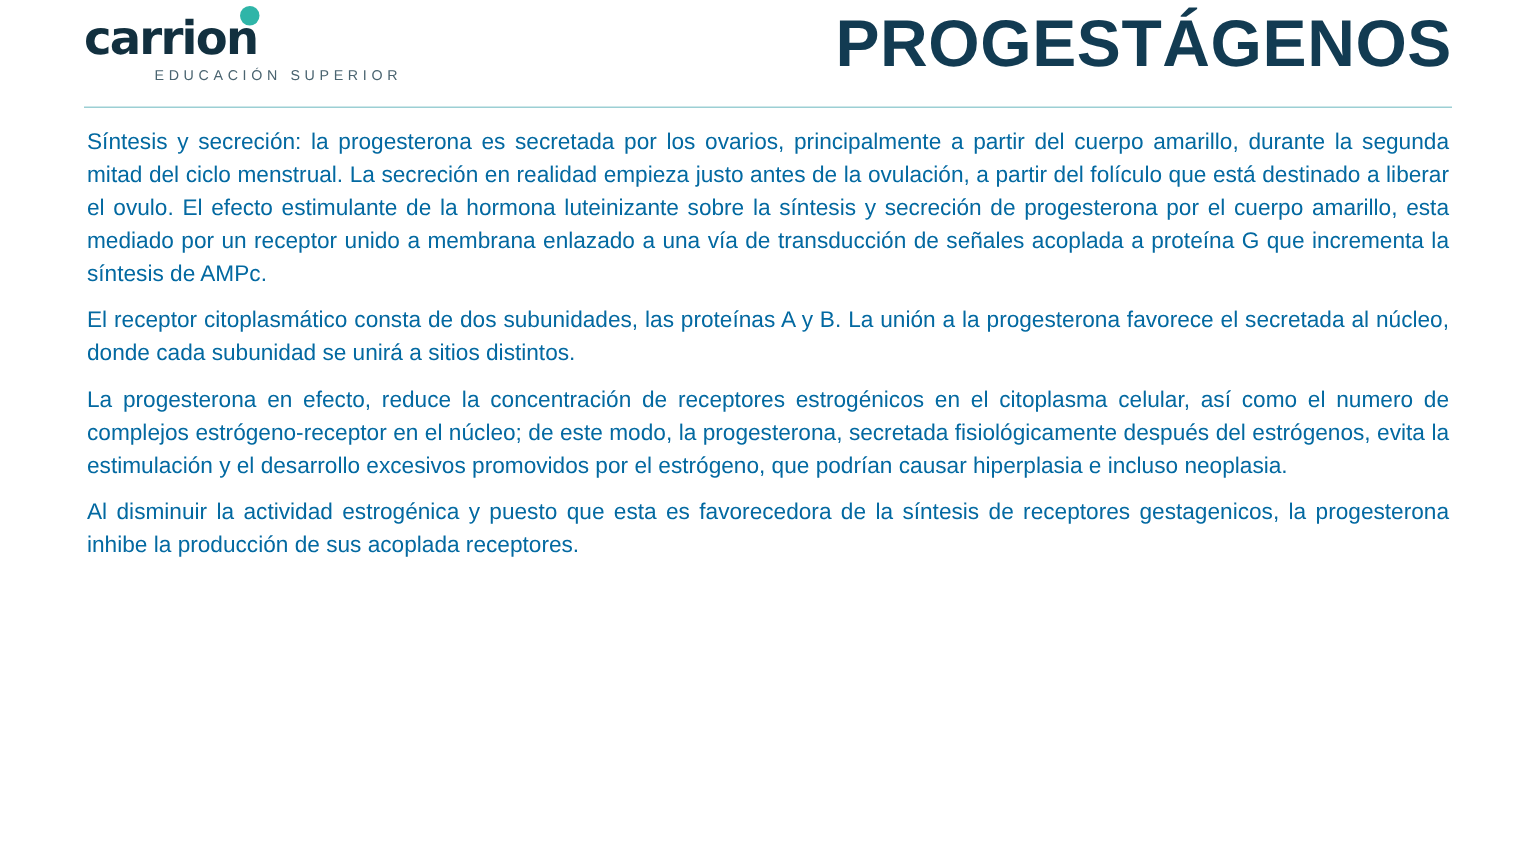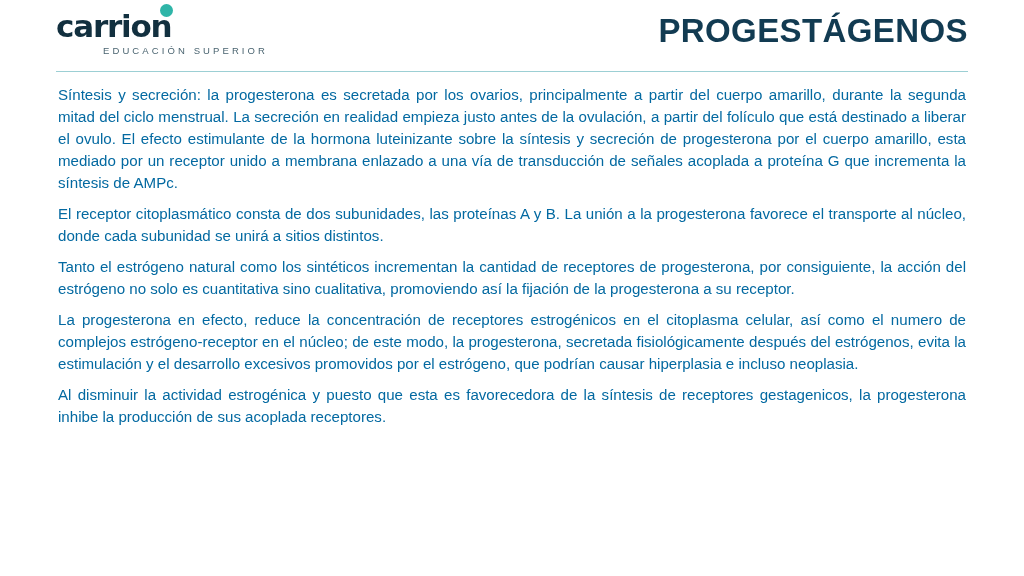--- a/index.html
+++ b/index.html
@@ -58,21 +58,21 @@
     font-family: "Liberation Sans", sans-serif;
     font-size: 9.5px;
     letter-spacing: 3.1px;
     color: #4a6470;
     font-weight: normal;
     padding-left: 47px;
   }
   .slide-title {
     font-family: "Liberation Sans", sans-serif;
     font-weight: bold;
-    font-size: 33px;
+    font-size: 44px;
     color: #123b52;
     letter-spacing: 0.4px;
     line-height: 1;
     padding-bottom: 2px;
   }
   .header-rule {
     position: absolute;
     left: 56px;
     right: 56px;
     top: 71px;
@@ -112,19 +112,18 @@
       <div class="logo-sub">EDUCACIÓN SUPERIOR</div>
     </div>
 
     <div class="slide-title">PROGESTÁGENOS</div>
   </div>
 
   <div class="header-rule"></div>
 
   <div class="content">
     <p class="para">Síntesis y secreción: la progesterona es secretada por los ovarios, principalmente a partir del cuerpo amarillo, durante la segunda mitad del ciclo menstrual. La secreción en realidad empieza justo antes de la ovulación, a partir del folículo que está destinado a liberar el ovulo. El efecto estimulante de la hormona luteinizante sobre la síntesis y secreción de progesterona por el cuerpo amarillo, esta mediado por un receptor unido a membrana enlazado a una vía de transducción de señales acoplada a proteína G que incrementa la síntesis de AMPc.</p>
-    <p class="para">El receptor citoplasmático consta de dos subunidades, las proteínas A y B. La unión a la progesterona favorece el transporte al núcleo, donde cada subunidad se unirá a sitios distintos.</p>
-    <p class="para">Tanto el estrógeno natural como los sintéticos incrementan la cantidad de receptores de progesterona, por consiguiente, la acción del estrógeno no solo es cuantitativa sino cualitativa, promoviendo así la fijación de la progesterona a su receptor.</p>
+    <p class="para">El receptor citoplasmático consta de dos subunidades, las proteínas A y B. La unión a la progesterona favorece el secretada al núcleo, donde cada subunidad se unirá a sitios distintos.</p>
     <p class="para">La progesterona en efecto, reduce la concentración de receptores estrogénicos en el citoplasma celular, así como el numero de complejos estrógeno-receptor en el núcleo; de este modo, la progesterona, secretada fisiológicamente después del estrógenos, evita la estimulación y el desarrollo excesivos promovidos por el estrógeno, que podrían causar hiperplasia e incluso neoplasia.</p>
     <p class="para last">Al disminuir la actividad estrogénica y puesto que esta es favorecedora de la síntesis de receptores gestagenicos, la progesterona inhibe la producción de sus acoplada receptores.</p>
   </div>
 
 </div>
 
 </body></html>

